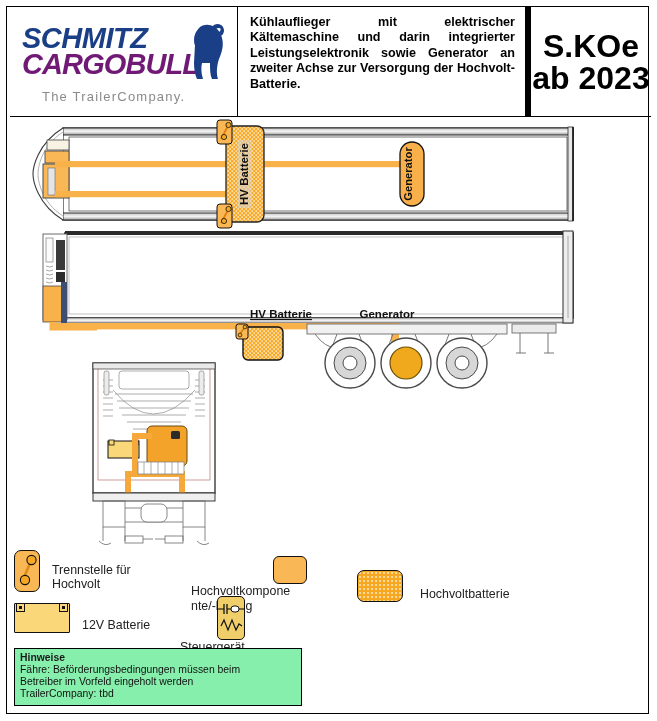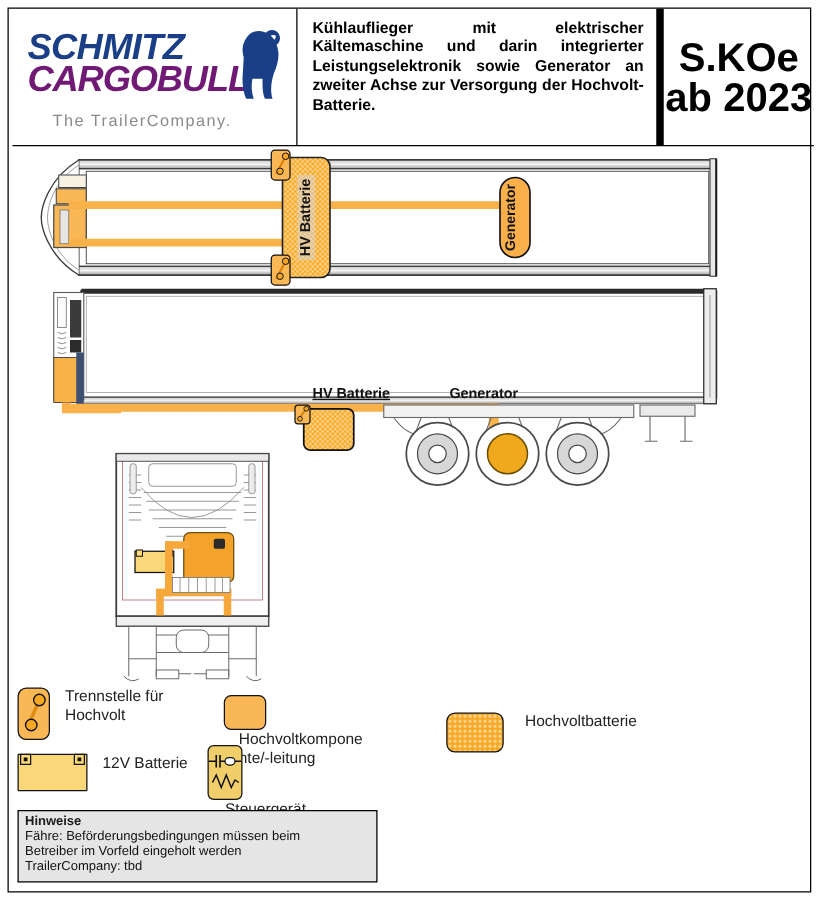--- a/index.html
+++ b/index.html
@@ -80,21 +80,21 @@
     font-size:32px;font-weight:bold;letter-spacing:0px;
     line-height:32px;color:#000;
     font-family:"Liberation Sans", sans-serif;
   }
 
   
   .canvas{position:absolute;left:7px;top:118px;width:641px;height:430px;}
 
   
   .legend{position:absolute;left:14px;top:550px;width:630px;height:95px;}
-  .legend-row{position:absolute;display:flex;align-items:flex-start;}
+  .legend-row{position:absolute;display:flex;align-items:flex-end;}
   .legend-label{
     font-size:12.4px;line-height:14.6px;color:#222;
     font-family:"Liberation Sans", sans-serif;
   }
   .legend-label.two{width:110px;}
 
   .sw{position:relative;box-sizing:border-box;}
   .sw-hvcomp{
     width:34px;height:28px;background:#f9b755;
     border:1.4px solid #111;border-radius:6px;
@@ -125,21 +125,21 @@
   }
   .sw-steuer{
     width:28px;height:44px;background:#f0cf6b;
     border:1.4px solid #111;border-radius:5px;
   }
 
   
   .notes{
     position:absolute;left:14px;top:648px;width:288px;height:58px;
     border:1.4px solid #000;box-sizing:border-box;
-    padding:3px 5px 0 5px;background:#e5e5e5;
+    padding:3px 5px 0 5px;background:#86efac;
   }
   .notes b{font-size:10.4px;display:block;line-height:12px;font-family:"Liberation Sans", sans-serif;}
   .notes div{font-size:10.4px;line-height:12px;font-family:"Liberation Sans", sans-serif;color:#111;}
 </style>
 </head>
 <body>
 
 <div id="page">
   <div class="frame"></div>
 

